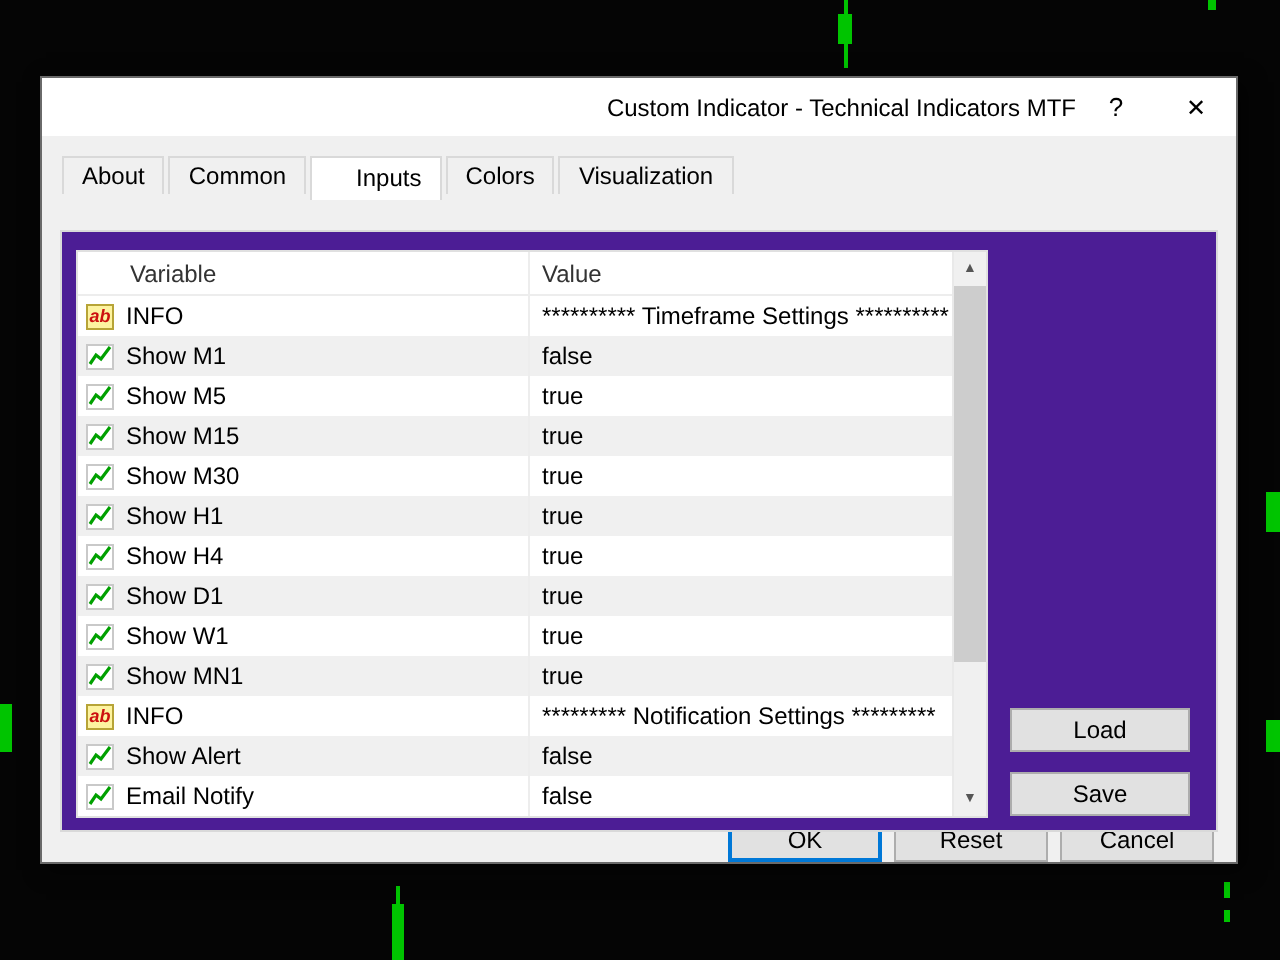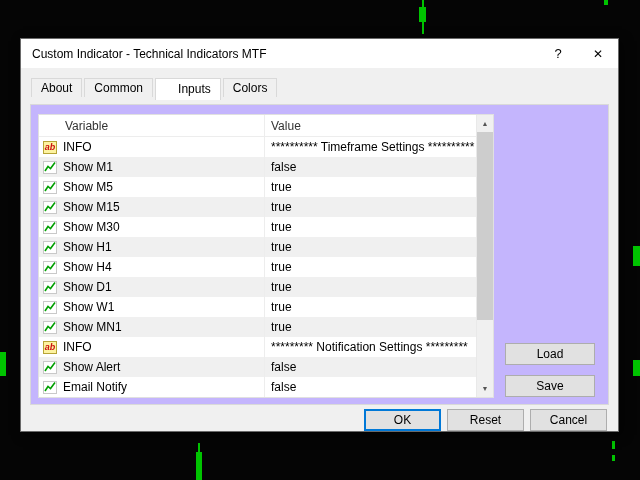--- a/index.html
+++ b/index.html
@@ -6,32 +6,32 @@
   html,body { width:640px; height:480px; }
   body { font-family:"Liberation Sans", sans-serif; background:#000; overflow:hidden; }
 
   .screen { position:relative; width:640px; height:480px; background:#050505; overflow:hidden; }
   .candle { position:absolute; background:#00c400; }
 
   .dialog { position:absolute; left:20px; top:38px; width:599px; height:394px;
             background:#f0f0f0; border:1px solid #6a6a6a; box-shadow:3px 3px 10px rgba(0,0,0,.65); }
 
   .titlebar { height:29px; background:#ffffff; display:flex; align-items:center; }
-  .title { flex:1; padding-left:11px; font-size:12px; color:#000; white-space:nowrap; }
+  .title { flex:1; padding-left:24px; font-size:12px; color:#000; white-space:nowrap;text-align:right; }
   .tb-btn { width:40px; height:29px; border:none; background:#ffffff; font-size:13px; color:#000;
             display:flex; align-items:center; justify-content:center; cursor:default; font-family:inherit; }
   .tb-btn.close { font-size:12px; }
 
   .tabs { display:flex; height:21px; margin:10px 0 0 10px; position:relative; z-index:2; }
   .tab { height:19px; line-height:18px; padding:0 9px; font-size:12px; color:#000;
          background:#f0f0f0; border:1px solid #d9d9d9; border-bottom:none; margin-right:2px; cursor:default; }
   .tab.active { height:22px; line-height:21px; margin-bottom:-1px; background:#ffffff; position:relative; z-index:5;padding-left:22px; }
 
-  .tab-panel { position:relative; margin:5px 9px; height:301px; border:1px solid #d9d9d9;
-               background:#c4b5fd; z-index:1; }
+  .tab-panel { position:relative; margin:16px 9px; height:301px; border:1px solid #d9d9d9;
+               background:#4c1d95; z-index:1; }
 
   .table-wrap { position:absolute; left:7px; top:9px; width:456px; height:284px;
                 background:#fff; border:1px solid #e0e0e0; display:flex; flex-direction:column; }
   .thead { display:flex; height:22px; flex:none; border-bottom:1px solid #ededed;
            font-size:12px; color:#333; padding-right:17px; }
   .th { line-height:22px; }
   .th.var { width:226px; padding-left:26px; border-right:1px solid #ededed; }
   .th.val { flex:1; padding-left:6px; }
   .tbody { flex:1; overflow:hidden; }
   .tr { display:flex; height:20px; font-size:12px; color:#000; align-items:stretch; margin-right:17px; }
@@ -85,20 +85,21 @@
       <span class="title">Custom Indicator - Technical Indicators MTF</span>
       <button class="tb-btn">?</button>
       <button class="tb-btn close">✕</button>
     </div>
 
     <div class="tabs" id="tabs">
         <div class="tab">About</div>
         <div class="tab">Common</div>
         <div class="tab active">Inputs</div>
         <div class="tab">Colors</div>
+        <div class="tab">Visualization</div>
       </div>
 
     <div class="tab-panel">
 
       <div class="table-wrap">
         <div class="thead">
           <div class="th var">Variable</div>
           <div class="th val">Value</div>
         </div>
         <div class="tbody" id="tbody">

